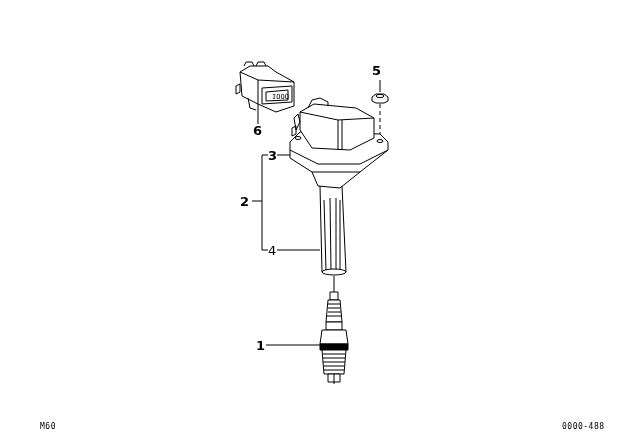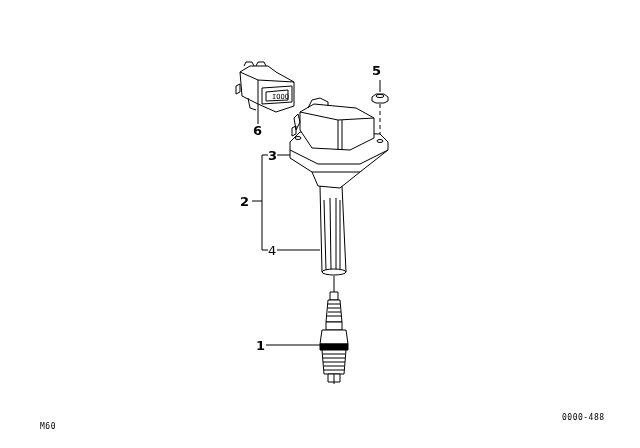--- a/index.html
+++ b/index.html
@@ -90,13 +90,13 @@
 </svg>
 
 <span class="label" style="left:372px; top:64px;">5</span>
 <span class="label" style="left:253px; top:124px;">6</span>
 <span class="label" style="left:268px; top:149px;">3</span>
 <span class="label" style="left:240px; top:195px;">2</span>
 <span class="label" style="left:268px; top:244px; font-weight:normal;">4</span>
 <span class="label" style="left:256px; top:339px;">1</span>
 
 <span class="corner" style="left:16px; top:422px;margin-left:24px;">M60</span>
-<span class="corner" style="left:562px; top:413px;">0000-488</span>
+<span class="corner" style="left:562px; top:422px;">0000-488</span>
 
 </body></html>

